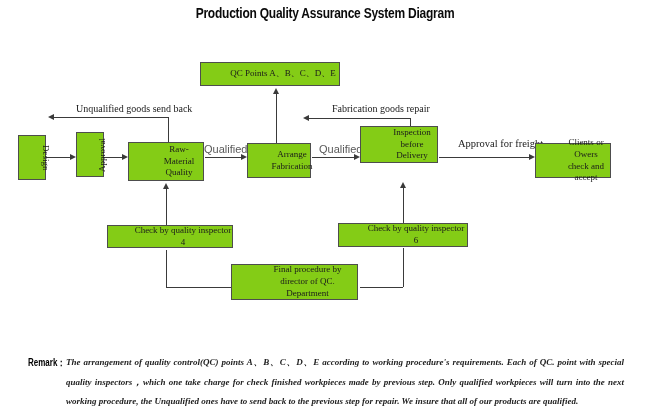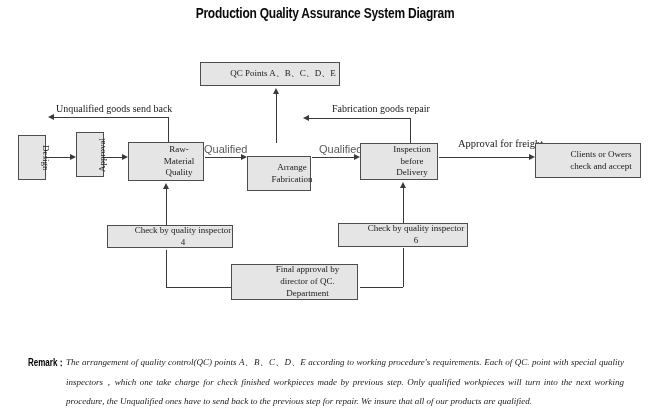--- a/index.html
+++ b/index.html
@@ -1,40 +1,40 @@
 <!DOCTYPE html>
 <html><head>
 <meta charset="utf-8">
 <style>
   html,body{margin:0;padding:0;background:#fff;}
   .page{position:relative;width:650px;height:412px;background:#fff;overflow:hidden;
         font-family:"Liberation Serif", serif;color:#1a1a1a;}
   .title{position:absolute;top:4px;left:0;width:650px;text-align:center;
          font-family:"Liberation Sans", sans-serif;font-weight:bold;font-size:15px;
          letter-spacing:-0.3px;color:#0a0a0a;transform:scaleX(0.8);transform-origin:center top;}
-  .box{position:absolute;border:1px solid #4d4d4d;background:#e5e5e5;
+  .box{position:absolute;border:1px solid #4d4d4d;background:#84cc16;
        display:flex;align-items:center;justify-content:center;text-align:center;
        font-size:9px;line-height:1.3;white-space:pre-line;box-sizing:border-box;padding-left:26px;}
   .vtext-cw{writing-mode:vertical-rl;}
   .vtext-ccw{writing-mode:vertical-rl;transform:rotate(180deg);}
   .hline{position:absolute;height:1px;background:#3a3a3a;}
   .vline{position:absolute;width:1px;background:#3a3a3a;}
   .ah{position:absolute;width:0;height:0;}
   .ah.r{border-top:3px solid transparent;border-bottom:3px solid transparent;border-left:6px solid #3a3a3a;}
   .ah.l{border-top:3px solid transparent;border-bottom:3px solid transparent;border-right:6px solid #3a3a3a;}
   .ah.u{border-left:3px solid transparent;border-right:3px solid transparent;border-bottom:6px solid #3a3a3a;}
   .flabel{position:absolute;font-size:10px;white-space:nowrap;color:#1a1a1a;}
   .flabel.sans{font-family:"Liberation Sans", sans-serif;font-size:11px;color:#5a5a5a;}
   .flabel.freight{font-size:10.5px;}
   .remark{position:absolute;left:28px;top:353px;width:596px;display:flex;
           font-size:9px;line-height:19.5px;}
   .remark-head{flex:none;width:38px;font-style:normal;
                font-family:"Liberation Sans", sans-serif;font-weight:bold;font-size:10px;
                color:#000;transform:scaleX(0.8);transform-origin:left top;white-space:nowrap;}
-  .remark-body{flex:1;font-style:italic;text-align:justify;color:#222;}
+  .remark-body{flex:1;font-style:italic;text-align:justify;color:#222;font-weight:bold;}
 </style>
 </head>
 <body>
 
 <div class="page">
 
   <div class="title">Production Quality Assurance System Diagram</div>
 
   <div>
 
@@ -67,21 +67,21 @@
     <div class="ah u" style="left:163px;top:183px;"></div>
     <div class="vline" style="left:166px;top:189px;height:36px;"></div>
     <div class="vline" style="left:166px;top:250px;height:37px;"></div>
     <div class="hline" style="left:166px;top:287px;width:65px;"></div>
 
     <div class="ah u" style="left:400px;top:182px;"></div>
     <div class="vline" style="left:403px;top:188px;height:35px;"></div>
     <div class="vline" style="left:403px;top:248px;height:39px;"></div>
     <div class="hline" style="left:360px;top:287px;width:43px;"></div>
 
-    <div class="flabel" style="left:56px;top:103px;">Unqualified goods send back</div>
+    <div class="flabel" style="left:76px;top:103px;">Unqualified goods send back</div>
     <div class="flabel" style="left:332px;top:103px;">Fabrication goods repair</div>
     <div class="flabel sans" style="left:204px;top:143px;">Qualified</div>
     <div class="flabel sans" style="left:319px;top:143px;">Qualified</div>
     <div class="flabel freight" style="left:458px;top:138px;">Approval for freight</div>
 
     <div class="box" style="left:200px;top:62px;width:140px;height:24px;">
       <span>QC Points A、B、C、D、E</span>
     </div>
 
     <div class="box" style="left:18px;top:135px;width:26px;height:45px;">
@@ -90,45 +90,45 @@
 
     <div class="box" style="left:76px;top:132px;width:27px;height:45px;">
       <span class="vtext-ccw">Approval</span>
     </div>
 
     <div class="box" style="left:128px;top:142px;width:76px;height:39px;">
       <span>Raw-Material
 Quality</span>
     </div>
 
-    <div class="box" style="left:247px;top:143px;width:64px;height:35px;margin-top:13px;">
+    <div class="box" style="left:247px;top:143px;width:64px;height:35px;">
       <span>Arrange
 Fabrication</span>
     </div>
 
-    <div class="box" style="left:360px;top:143px;width:78px;height:37px;">
+    <div class="box" style="left:360px;top:126px;width:78px;height:37px;">
       <span>Inspection
 before Delivery</span>
     </div>
 
-    <div class="box" style="left:535px;top:143px;width:106px;height:35px;">
+    <div class="box" style="left:535px;top:143px;width:76px;height:35px;">
       <span>Clients or Owers
 check and accept</span>
     </div>
 
     <div class="box" style="left:107px;top:225px;width:126px;height:23px;">
       <span>Check by quality inspector 4</span>
     </div>
 
     <div class="box" style="left:338px;top:223px;width:130px;height:24px;">
       <span>Check by quality inspector 6</span>
     </div>
 
     <div class="box" style="left:231px;top:264px;width:127px;height:36px;">
-      <span>Final approval by
+      <span>Final procedure by
 director of QC. Department</span>
     </div>
 
   </div>
 
   <div class="remark">
     <div class="remark-head">Remark：</div>
     <div class="remark-body">The arrangement of quality control(QC) points A、B、C、D、E according to working procedure's requirements. Each of QC. point with special quality inspectors，which one take charge for check finished workpieces made by previous step. Only qualified workpieces will turn into the next working procedure, the Unqualified ones have to send back to the previous step for repair. We insure that all of our products are qualified.</div>
   </div>
 

